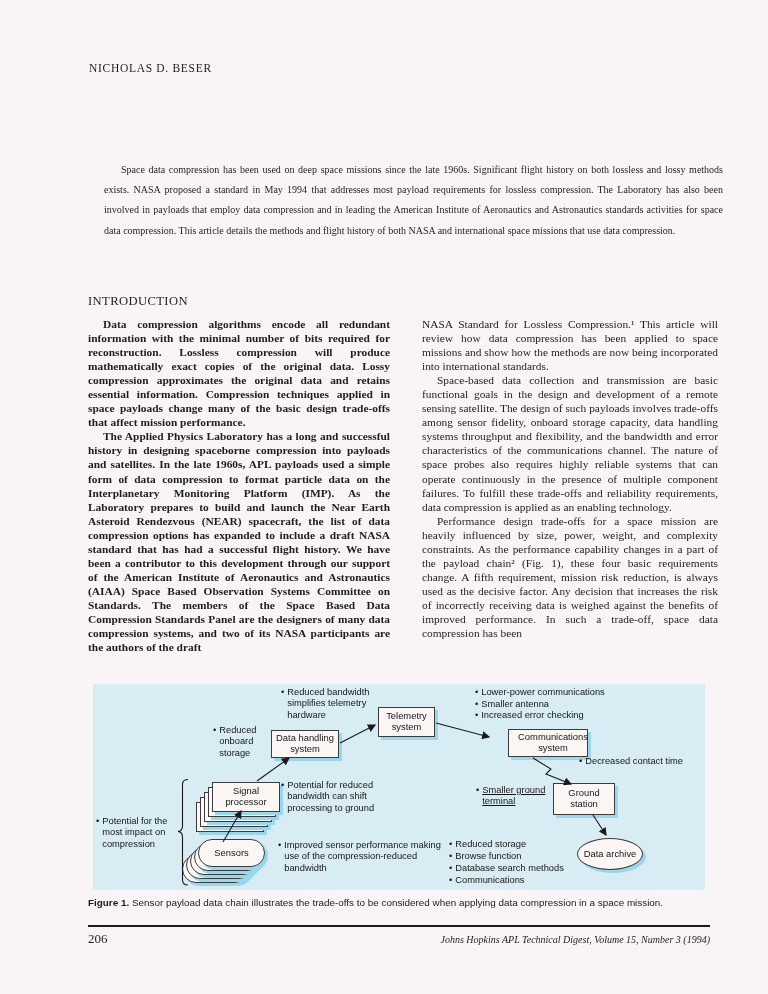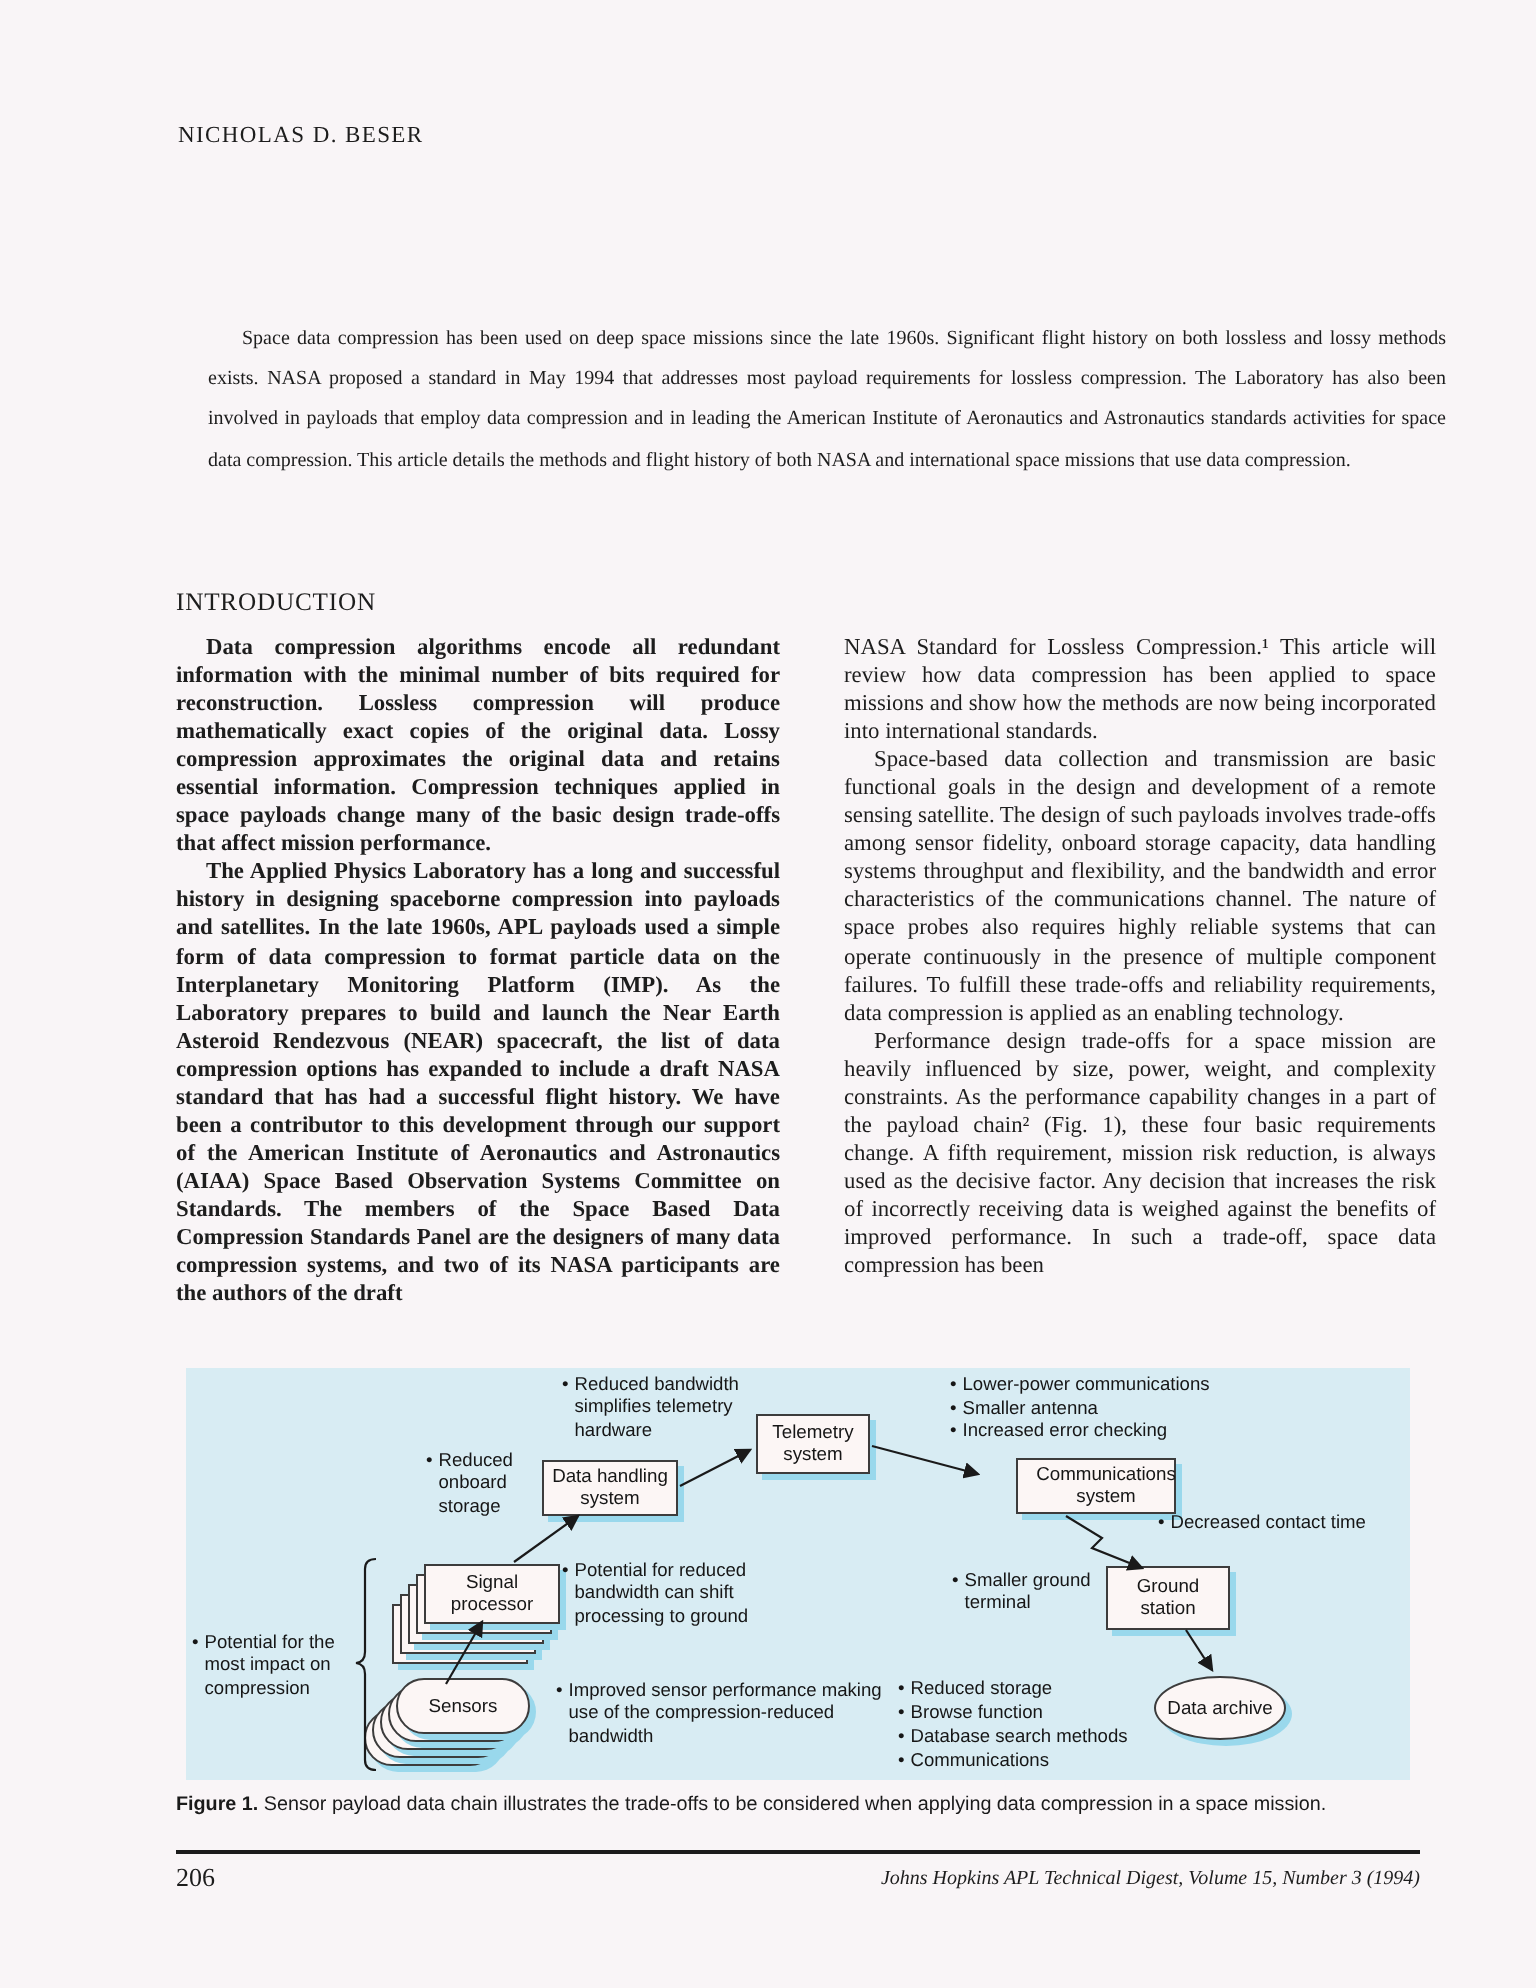--- a/index.html
+++ b/index.html
@@ -101,21 +101,21 @@
       <span class="b">•</span>
       <span class="t">Decreased contact time</span>
     </div>
 
     <div class="ann" style="left:188px;top:96px;">
       <span class="b">•</span>
       <span class="t" style="width:112px;">Potential for reduced bandwidth can shift processing to ground</span>
     </div>
     <div class="ann" style="left:383px;top:101px;">
       <span class="b">•</span>
-      <span class="t" style="width:76px;">Smaller ground terminal</span>
+      <span class="t" style="width:76px;text-decoration:underline;">Smaller ground terminal</span>
     </div>
     <div class="ann" style="left:3px;top:132px;">
       <span class="b">•</span>
       <span class="t" style="width:78px;">Potential for the most impact on compression</span>
     </div>
     <div class="ann" style="left:185px;top:156px;">
       <span class="b">•</span>
       <span class="t" style="width:160px;">Improved sensor performance making use of the compression-reduced bandwidth</span>
     </div>
 

